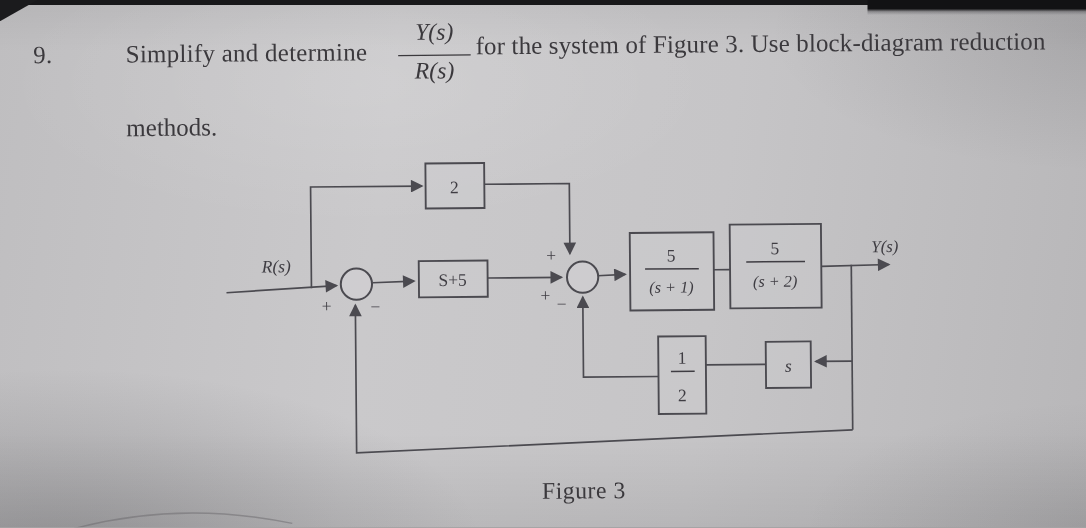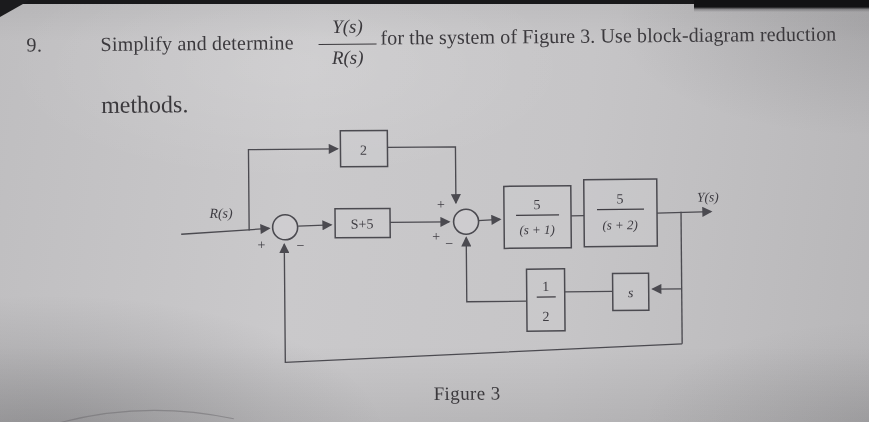--- a/index.html
+++ b/index.html
@@ -32,21 +32,21 @@
   .top-left-wedge{position:absolute;left:0;top:0;width:30px;height:17px;background:#1b1b1d;
     clip-path:polygon(0 0,100% 0,0 100%);}
   
   .q-num{position:absolute;left:28px;top:30px;font-size:20px;letter-spacing:0.3px;}
   .stmt1{position:absolute;left:102px;top:30px;font-size:20px;letter-spacing:0.2px;}
   .frac{position:absolute;left:320px;top:11px;width:58px;text-align:center;
     font-size:19px;font-style:italic;}
   .frac .num{display:block;line-height:30px;height:32px;border-bottom:1.6px solid var(--ink);}
   .frac .den{display:block;line-height:24px;padding-top:1px;}
   .stmt2{position:absolute;left:382px;top:26px;font-size:20px;letter-spacing:0.1px;white-space:nowrap;}
-  .stmt3{position:absolute;left:102px;top:89px;font-size:24px;}
+  .stmt3{position:absolute;left:102px;top:89px;font-size:20px;}
   .caption{position:absolute;left:432px;top:383px;font-size:19px;letter-spacing:0.4px;text-align:right;}
   svg.diagram{position:absolute;left:0;top:0;
     font-family:"Liberation Serif","DejaVu Serif",serif;}
   svg .wire{stroke:var(--line);stroke-width:1.35;fill:none;}
   svg .box{stroke:var(--line);stroke-width:1.5;fill:rgba(206,205,208,0.35);}
   svg .sum{stroke:var(--line);stroke-width:1.6;fill:rgba(212,211,214,0.45);}
   svg text{fill:#3f3d43;}
   svg .lbl{font-size:14px;}
   svg .ital{font-style:italic;}
   svg .sign{font-size:14px;}

